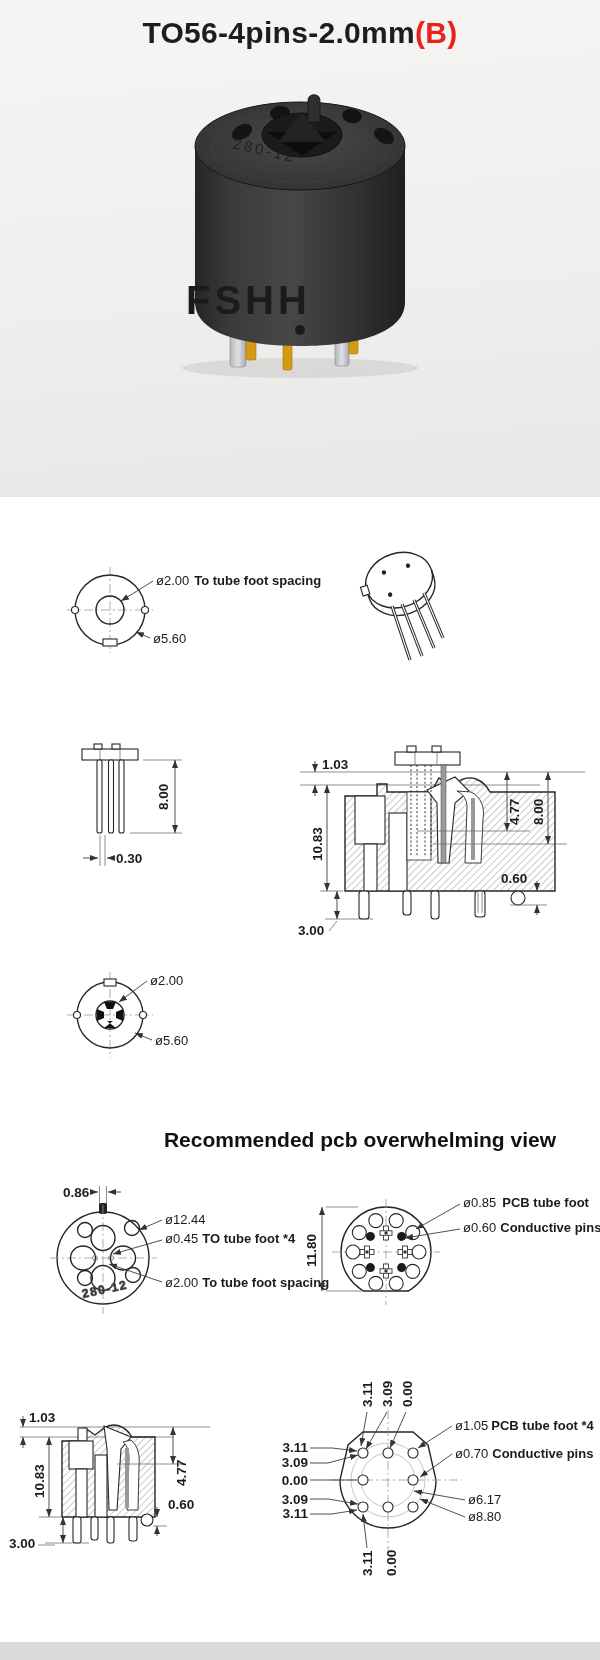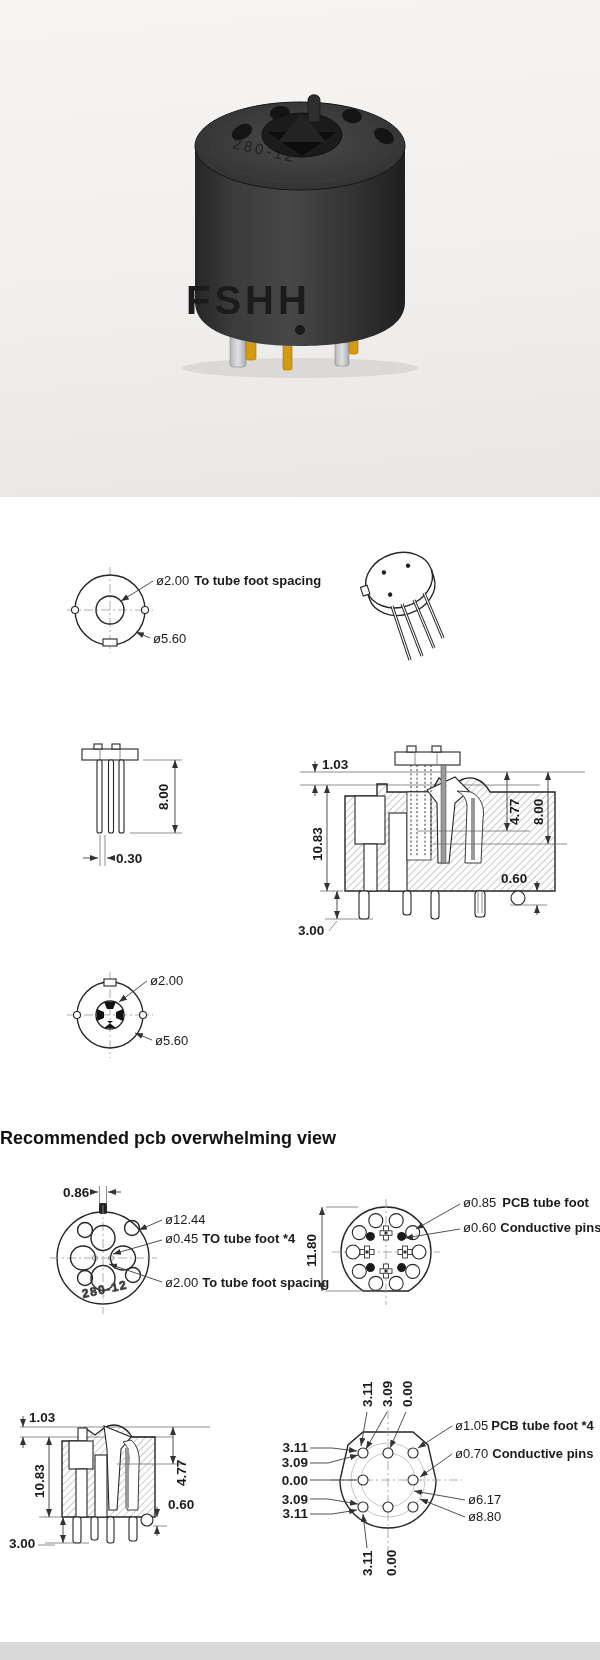--- a/index.html
+++ b/index.html
@@ -2,42 +2,43 @@
 <html><head>
 <meta charset="utf-8">
 <style>
   html,body{margin:0;padding:0;background:#fff}
   #page{position:relative;width:600px;height:1660px;background:#ffffff;font-family:"Liberation Sans",sans-serif;overflow:hidden}
   .photo-sec{position:absolute;left:0;top:0;width:600px;height:497px;
     background:linear-gradient(175deg,#f6f5f3 0%,#f1efee 55%,#e9e7e5 100%)}
   .title{position:absolute;left:0;top:16px;width:600px;text-align:center;
     font-size:30px;font-weight:bold;color:#1d1d1d;letter-spacing:.3px}
   .title .red{color:#e8221c}
-  .heading{position:absolute;left:0;top:1128px;width:556px;text-align:left;
-    font-size:18px;font-weight:bold;color:#111}
+  .heading{position:absolute;left:0;top:1128px;width:556px;text-align:right;
+    font-size:21px;font-weight:bold;color:#111}
   .footer-bar{position:absolute;left:0;top:1642px;width:600px;height:18px;background:#d9d9d9}
   svg{position:absolute;overflow:visible}
   svg text{font-family:"Liberation Sans",sans-serif;fill:#1b1b1b}
   .num{font-size:13.5px;font-weight:bold}
   .val{font-size:13px;font-weight:normal}
   .desc{font-size:13px;font-weight:bold}
   .ol{fill:none;stroke:#262626;stroke-width:1.4}
   .ol2{fill:#ffffff;stroke:#262626;stroke-width:1.1}
   .cl{stroke:#999;stroke-width:.8;stroke-dasharray:9 3 2 3;fill:none}
   .dl{stroke:#3c3c3c;stroke-width:.9;fill:none}
   .xl{stroke:#6a6a6a;stroke-width:.75;fill:none}
   .dot{stroke:#333;stroke-width:1;stroke-dasharray:2 2.2;fill:none}
   .thin{stroke:#aaa;stroke-width:.7;fill:none}
 </style>
 </head>
 <body>
 
 <div id="page">
 
   <div class="photo-sec">
+    <div class="title"><span>TO56-4pins-2.0mm</span><span class="red">(B)</span></div>
 
     <svg style="left:130px;top:80px" width="340" height="300" viewBox="0 0 340 300">
       <defs>
         <linearGradient id="bodyGrad" x1="0" y1="0" x2="1" y2="0">
           <stop offset="0" stop-color="#262626"></stop>
             <stop offset=".18" stop-color="#3b3b3b"></stop>
           <stop offset=".45" stop-color="#474747"></stop>
             <stop offset=".75" stop-color="#333333"></stop>
           <stop offset="1" stop-color="#1f1f1f"></stop>
         </linearGradient>

